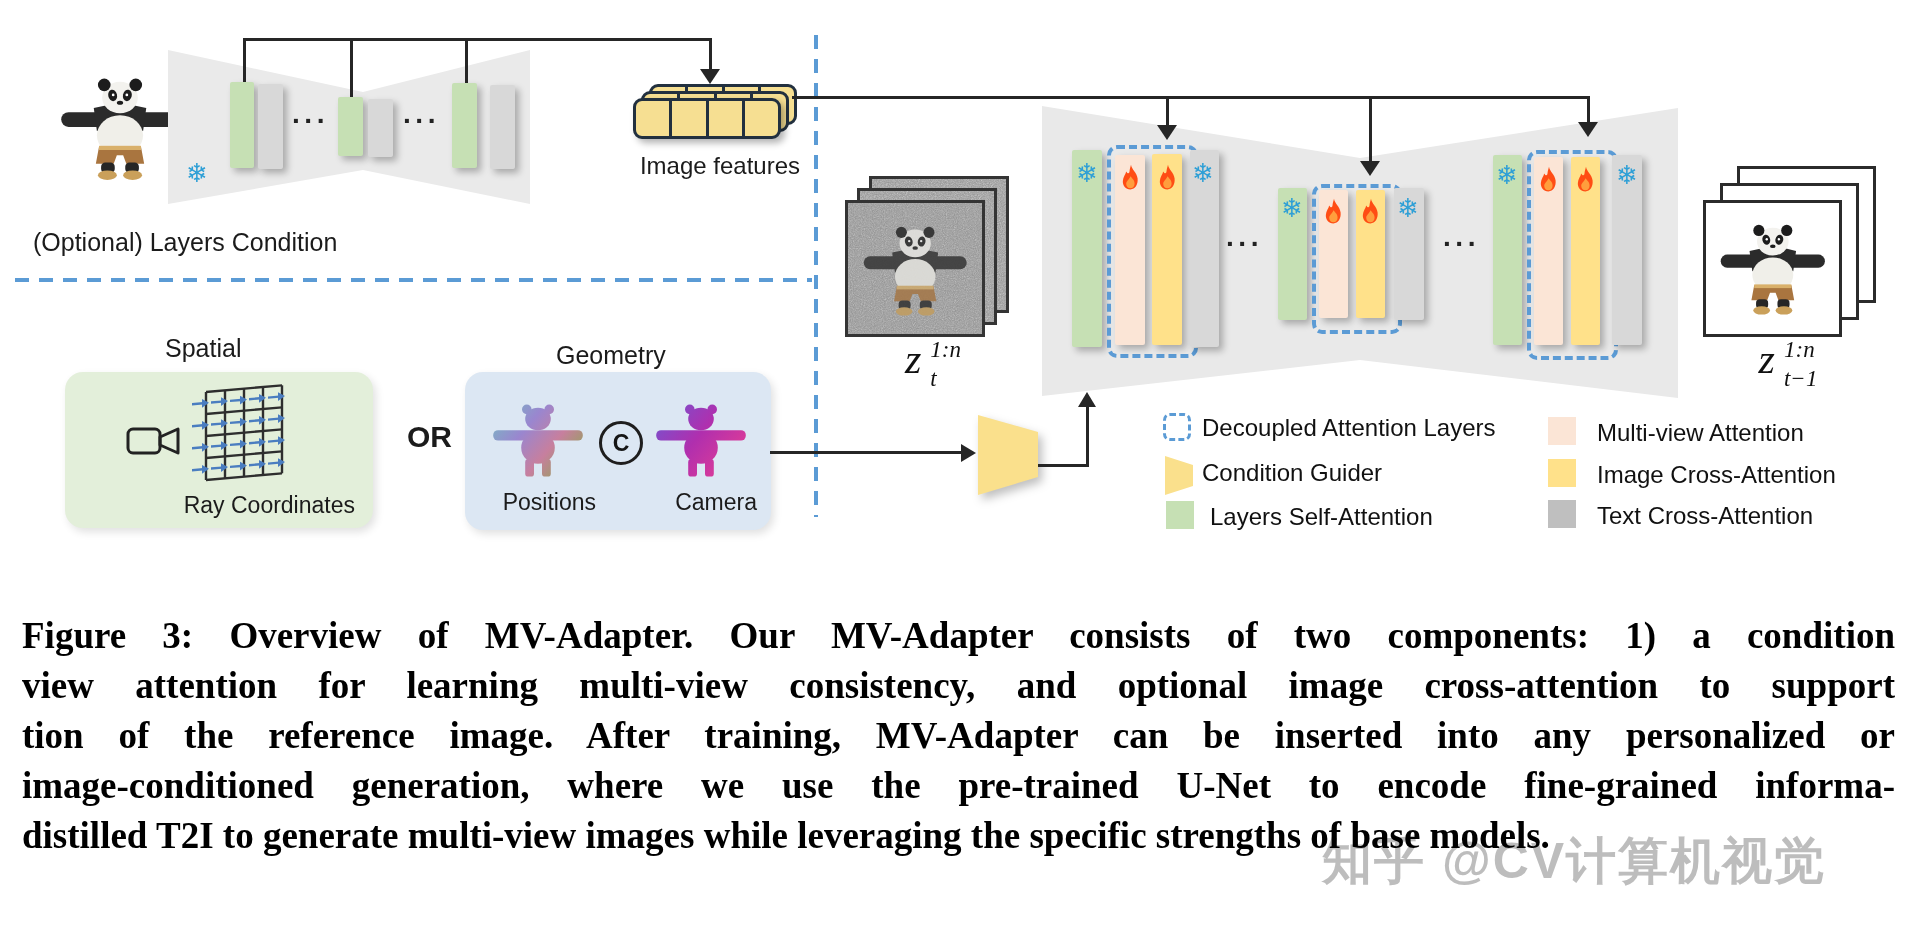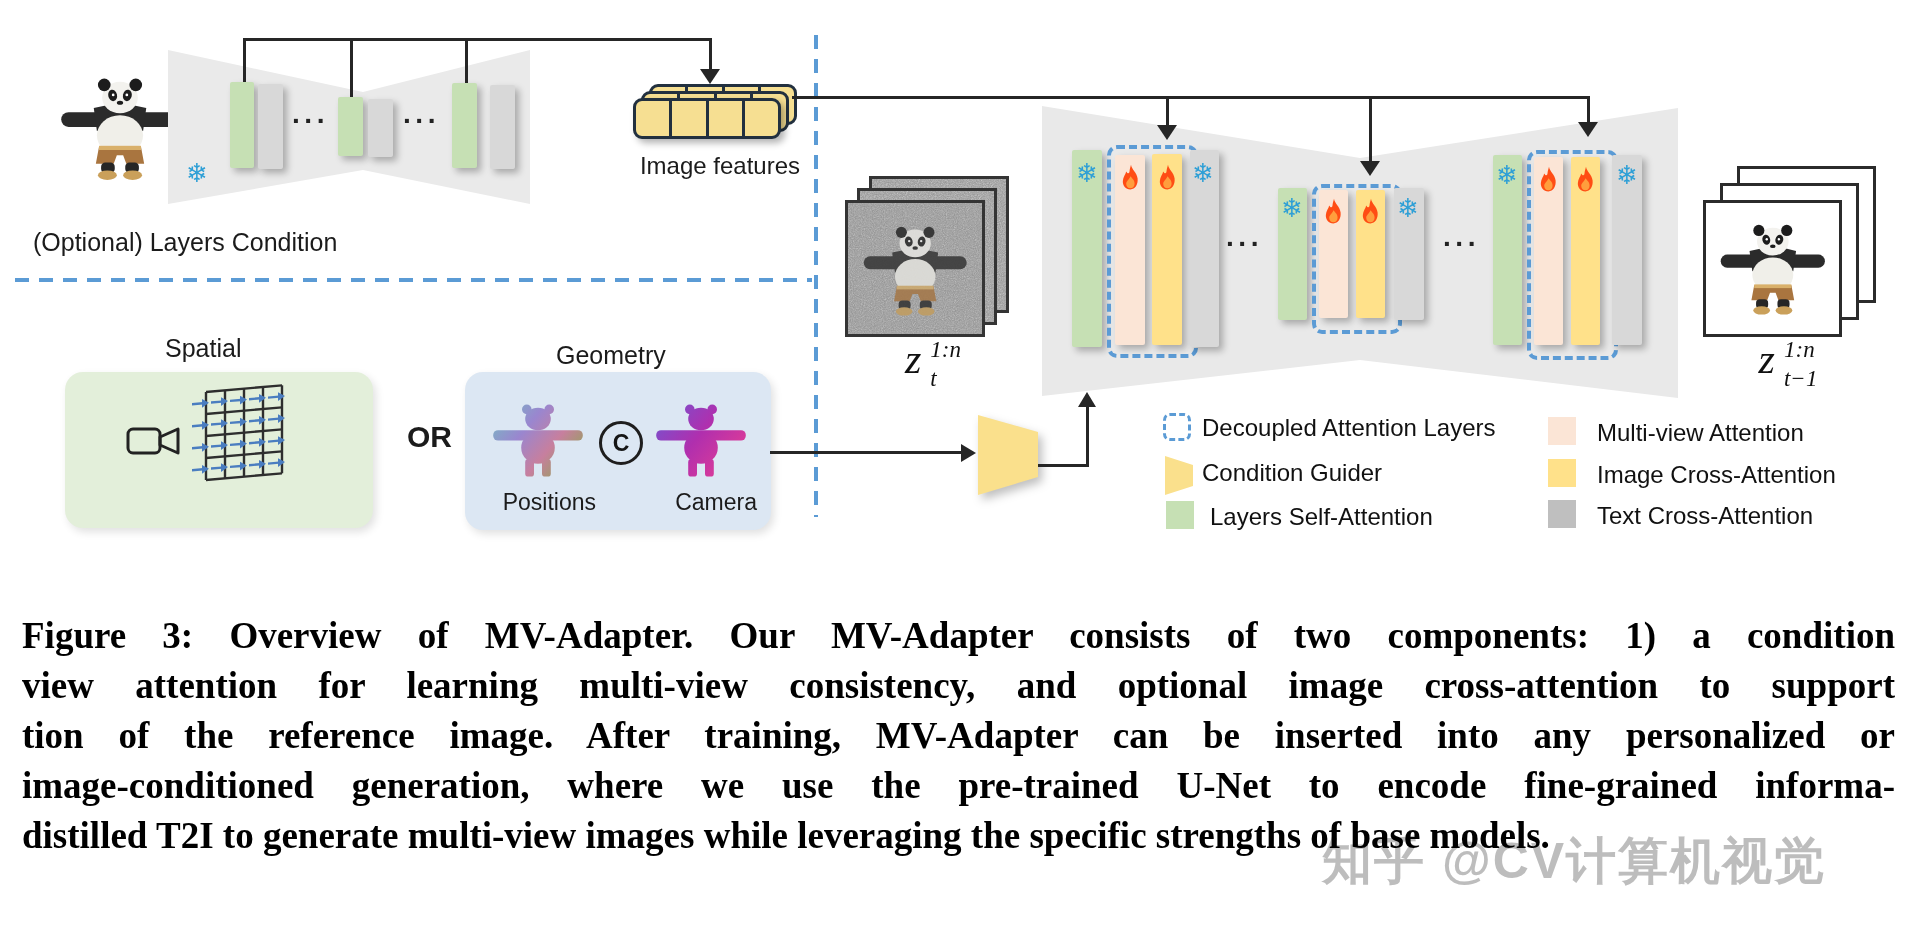--- a/index.html
+++ b/index.html
@@ -203,20 +203,21 @@
         <use href="#rarw" x="24" y="55"></use>
         <use href="#rarw" x="43" y="55"></use>
         <use href="#rarw" x="62" y="55"></use>
       <use href="#rarw" x="-14" y="77"></use>
         <use href="#rarw" x="5" y="77"></use>
         <use href="#rarw" x="24" y="77"></use>
         <use href="#rarw" x="43" y="77"></use>
         <use href="#rarw" x="62" y="77"></use>
     </g>
   </svg>
+  <div class="slabel center" style="left:85px;top:492px;width:270px">Ray Coordinates</div>
 
   <div class="dlabel" style="left:407px;top:420px;font-size:30px;font-weight:600">OR</div>
 
   <div class="dlabel" style="left:556px;top:341px">Geometry</div>
   <div class="condbox geo" style="left:465px;top:372px;width:306px;height:158px"></div>
   <svg class="abs" style="left:490px;top:402px" width="96" height="82" viewBox="0 0 120 100">
       <use href="#pandasil" fill="url(#gradPos)"></use>
     </svg>
   <div class="concat" style="left:599px;top:421px">
     <span>C</span>

